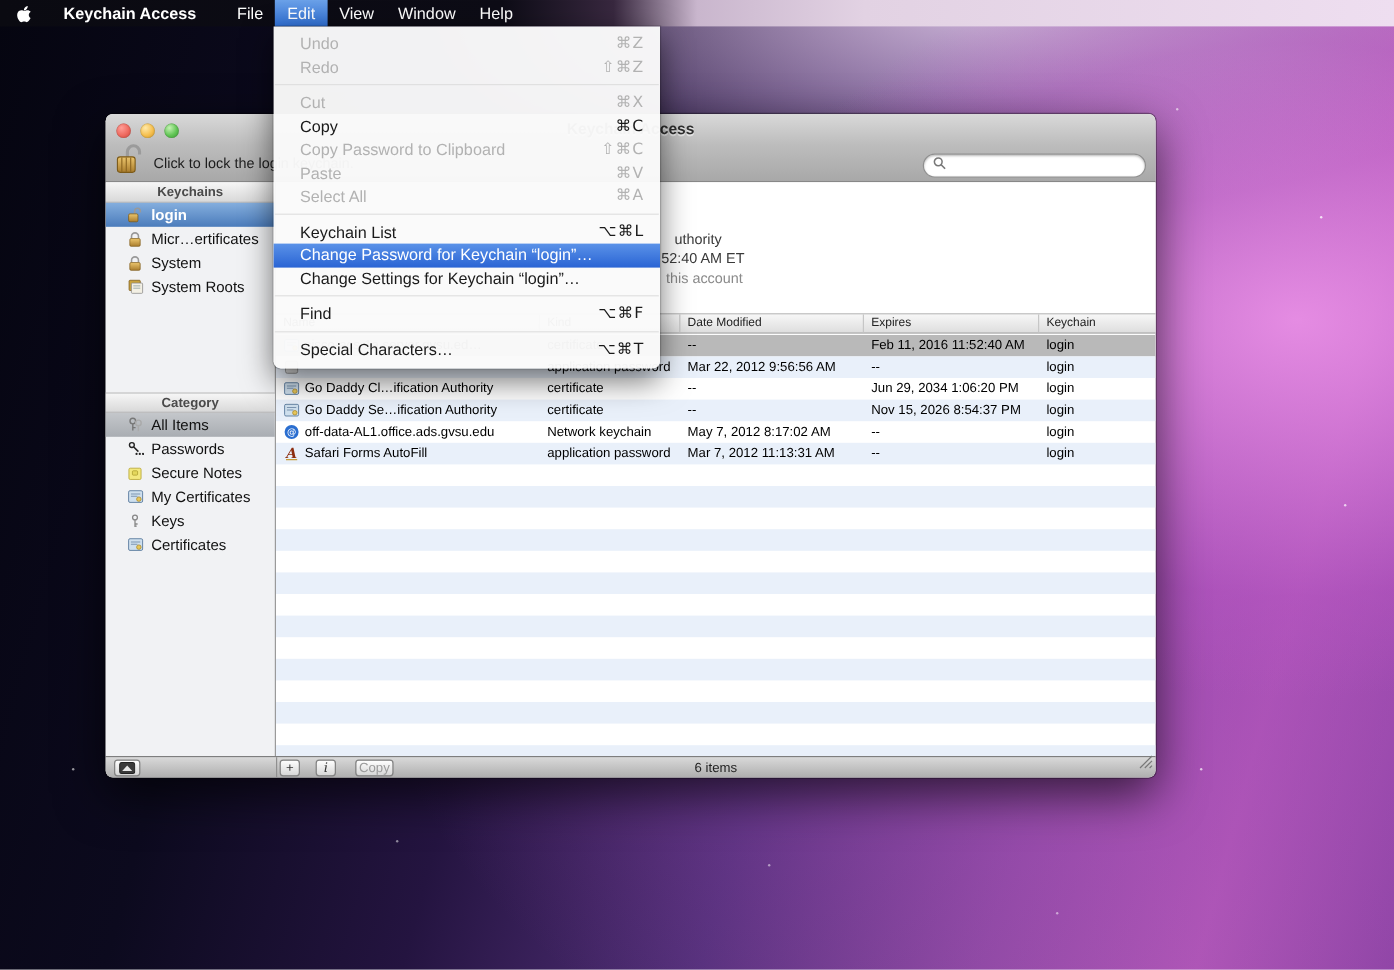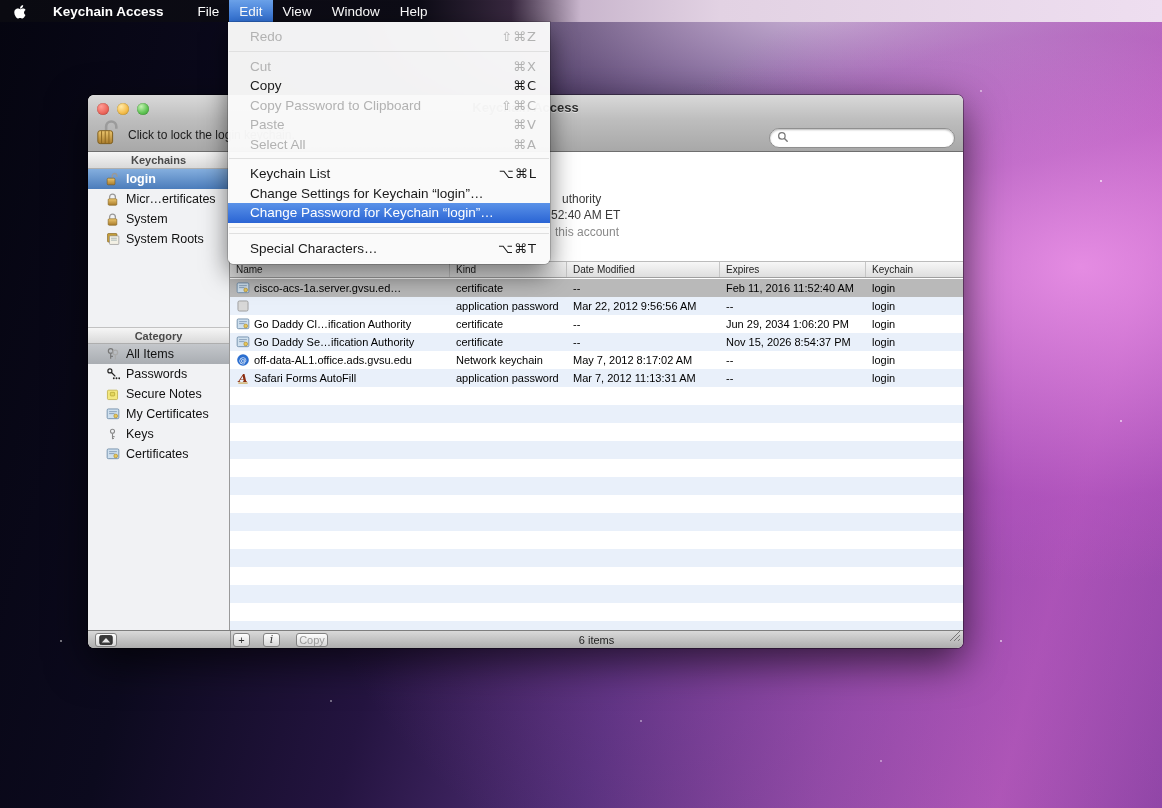--- a/index.html
+++ b/index.html
@@ -506,20 +506,24 @@
             <line x1="12" y1="2" x2="2" y2="12" stroke="#777" stroke-width="1"></line>
             <line x1="12" y1="6" x2="6" y2="12" stroke="#777" stroke-width="1"></line>
             <line x1="12" y1="10" x2="10" y2="12" stroke="#777" stroke-width="1"></line>
           </svg>
         </span></div>
   </div>
 </div>
 
 <div id="edit-menu">
     <div class="menu-item disabled">
+      <span class="lbl">Undo</span>
+      <span class="sc">⌘Z</span>
+    </div>
+    <div class="menu-item disabled">
       <span class="lbl">Redo</span>
       <span class="sc">⇧⌘Z</span>
     </div>
     <div class="menu-sep"></div>
     <div class="menu-item disabled">
       <span class="lbl">Cut</span>
       <span class="sc">⌘X</span>
     </div>
     <div class="menu-item">
       <span class="lbl">Copy</span>
@@ -535,27 +539,31 @@
     </div>
     <div class="menu-item disabled">
       <span class="lbl">Select All</span>
       <span class="sc">⌘A</span>
     </div>
     <div class="menu-sep"></div>
     <div class="menu-item">
       <span class="lbl">Keychain List</span>
       <span class="sc">⌥⌘L</span>
     </div>
+    <div class="menu-item highlighted">
+      <span class="lbl">Change Password for Keychain “login”…</span>
+      <span class="sc"></span>
+    </div>
     <div class="menu-item">
       <span class="lbl">Change Settings for Keychain “login”…</span>
       <span class="sc"></span>
     </div>
-    <div class="menu-item highlighted">
-      <span class="lbl">Change Password for Keychain “login”…</span>
-      <span class="sc"></span>
-    </div>
     <div class="menu-sep"></div>
+    <div class="menu-item">
+      <span class="lbl">Find</span>
+      <span class="sc">⌥⌘F</span>
+    </div>
     <div class="menu-sep"></div>
     <div class="menu-item">
       <span class="lbl">Special Characters…</span>
       <span class="sc">⌥⌘T</span>
     </div>
   </div>
 
 </body></html>

